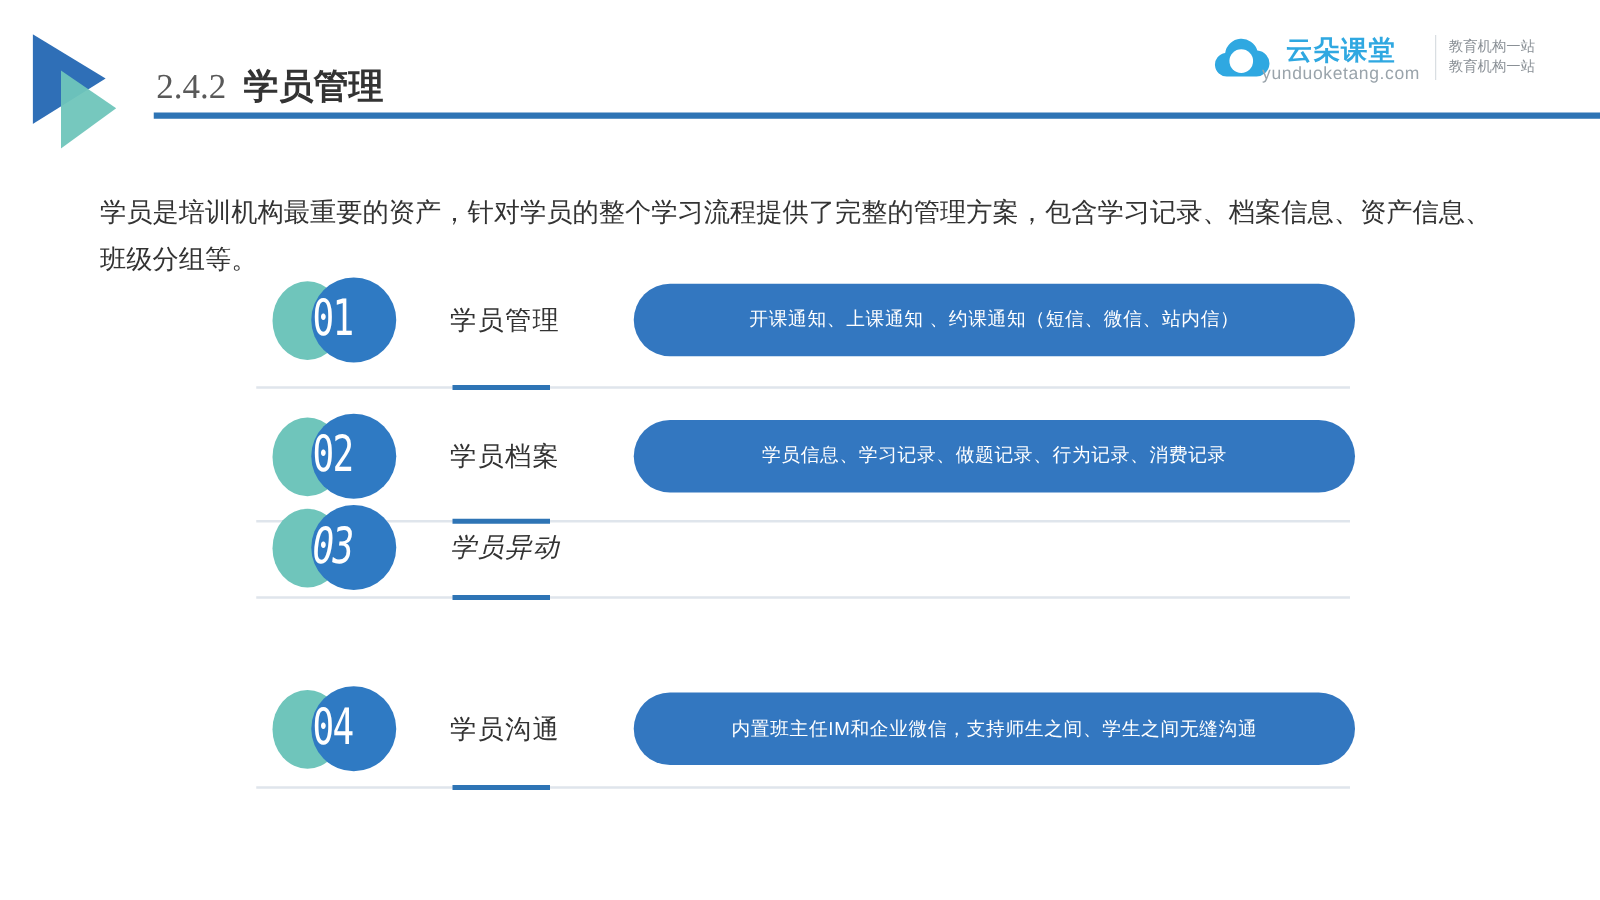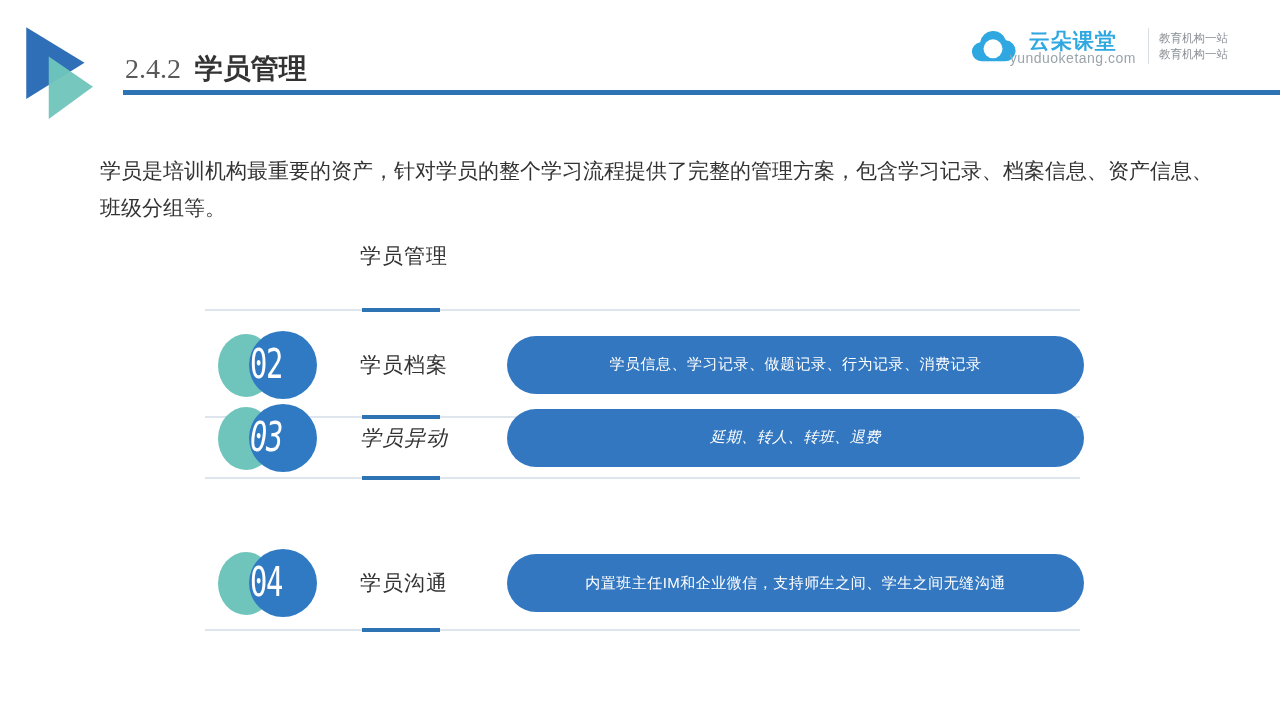--- a/index.html
+++ b/index.html
@@ -20,21 +20,21 @@
   
   .brand{position:absolute;right:52px;top:28px;display:flex;align-items:center;}
   .brand-logo{display:flex;align-items:flex-end;}
   .cloud{width:46px;height:36px;margin-right:-6px;}
   .brand-text{display:flex;flex-direction:column;align-items:center;}
   .brand-name{color:#2fa8e1;font-size:21px;font-weight:bold;letter-spacing:1px;line-height:22px;}
   .brand-url{color:#9aa4ab;font-size:14px;line-height:12px;letter-spacing:.5px;}
   .brand-sep{width:1px;height:36px;background:#d9dee2;margin:0 10px 0 12px;}
   .brand-tagline{color:#8a9096;font-size:11.5px;line-height:16px;}
   
-  .intro{position:absolute;left:100px;top:131px;width:1128px;font-size:21px;line-height:37px;color:#333;}
+  .intro{position:absolute;left:80px;top:131px;width:1128px;font-size:21px;line-height:37px;color:#333;}
   
   .row{position:absolute;left:205px;width:879px;display:flex;align-items:center;}
   .row-1{top:200px;height:111px;}
   .row-2{top:311px;height:107px;}
   .row-3{top:396px;height:83px;font-style:italic;}
   .row-4{top:535px;height:96px;}
   .divider{position:absolute;left:0;bottom:0;width:875px;height:2px;background:#dfe5ec;}
   .divider-accent{position:absolute;left:157px;bottom:-1px;width:78px;height:4px;background:#2e74b5;}
   .badge{position:absolute;left:13px;top:50%;transform:translateY(-50%);width:100px;height:70px;}
   .c-teal{position:absolute;left:0;top:4px;width:56px;height:63px;border-radius:50%;background:#6fc5bb;}
@@ -81,21 +81,27 @@
     <div class="brand-sep"></div>
     <div class="brand-tagline">
       <div>教育机构一站</div>
       <div>教育机构一站</div>
     </div>
   </div>
 
   <p class="intro">学员是培训机构最重要的资产，针对学员的整个学习流程提供了完整的管理方案，包含学习记录、档案信息、资产信息、班级分组等。</p>
 
   <div class="row row-1">
+    <div class="badge">
+      <div class="c-teal"></div>
+      <div class="c-blue"></div>
+      <div class="badge-num">01</div>
+    </div>
     <div class="row-label">学员管理</div>
+    <div class="pill">开课通知、上课通知 、约课通知（短信、微信、站内信）</div>
     <div class="divider"></div>
     <div class="divider-accent"></div>
   </div>
 
   <div class="row row-2">
     <div class="badge">
       <div class="c-teal"></div>
       <div class="c-blue"></div>
       <div class="badge-num">02</div>
     </div>
@@ -105,21 +111,20 @@
     <div class="divider-accent"></div>
   </div>
 
   <div class="row row-3">
     <div class="badge">
       <div class="c-teal"></div>
       <div class="c-blue"></div>
       <div class="badge-num">03</div>
     </div>
     <div class="row-label">学员异动</div>
-    <div class="pill">延期、转人、转班、退费</div>
     <div class="divider"></div>
     <div class="divider-accent"></div>
   </div>
 
   <div class="row row-4">
     <div class="badge">
       <div class="c-teal"></div>
       <div class="c-blue"></div>
       <div class="badge-num">04</div>
     </div>

